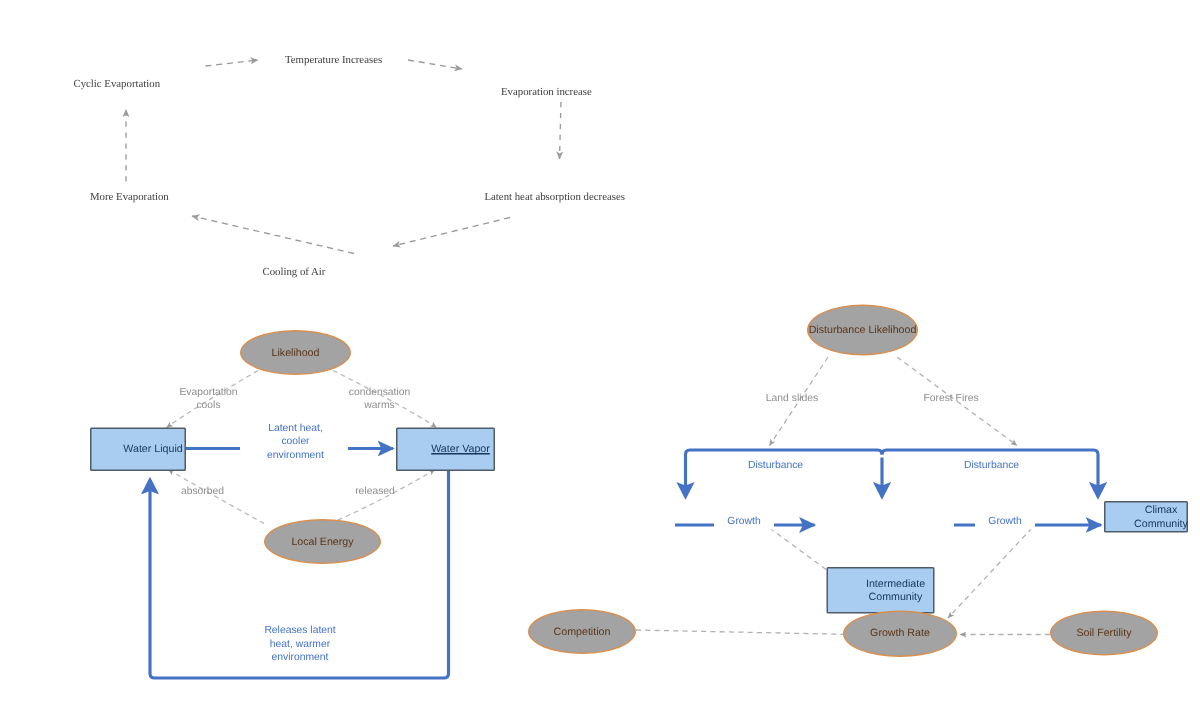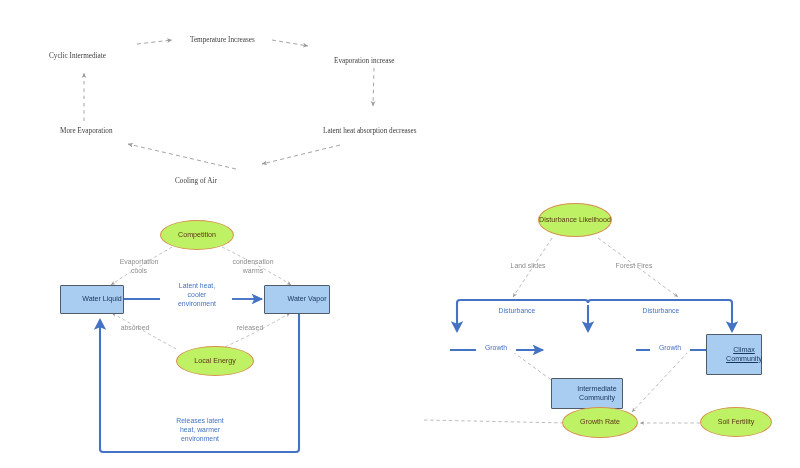--- a/index.html
+++ b/index.html
@@ -28,21 +28,21 @@
     color:#16365c;
     font-size:7.1px;
     line-height:1.25;
     display:flex;align-items:center;justify-content:center;
     text-align:center;
     box-sizing:border-box;
     padding-left:20px;
   }
   .node-ellipse{
     position:absolute;
-    background:#bef264;
+    background:#a3a3a3;
     border:1.1px solid #d98f4f;
     border-radius:50%;
     color:#5a3418;
     font-size:7.1px;
     line-height:1.25;
     display:flex;align-items:center;justify-content:center;
     text-align:center;
     box-sizing:border-box;
   }
   .edge-label{
@@ -122,26 +122,26 @@
       <path d="M636,350 L734,350" marker-end="url(#mBlue)"></path>
     </g>
   </svg>
 
 
   <div class="loop-text" style="left:190px;top:12px;margin-top:24px;">Temperature Increases</div>
   <div class="loop-text" style="left:334px;top:57px;">Evaporation increase</div>
   <div class="loop-text" style="left:323px;top:127px;">Latent heat absorption decreases</div>
   <div class="loop-text" style="left:175px;top:177px;">Cooling of Air</div>
   <div class="loop-text" style="left:60px;top:127px;">More Evaporation</div>
-  <div class="loop-text" style="left:49px;top:52px;">Cyclic Intermediate</div>
+  <div class="loop-text" style="left:49px;top:52px;">Cyclic Evaportation</div>
 
   <div class="node-box" style="left:60px;top:285px;width:64px;height:29px;">Water Liquid</div>
-  <div class="node-box" style="left:264px;top:285px;width:66px;height:29px;">Water Vapor</div>
+  <div class="node-box" style="left:264px;top:285px;width:66px;height:29px;text-decoration:underline;">Water Vapor</div>
 
-  <div class="node-ellipse" style="left:160px;top:220px;width:74px;height:30px;">Competition</div>
+  <div class="node-ellipse" style="left:160px;top:220px;width:74px;height:30px;">Likelihood</div>
   <div class="node-ellipse" style="left:176px;top:346px;width:78px;height:30px;">Local Energy</div>
 
   <div class="edge-label gray" style="left:108px;top:258px;width:62px;">Evaportation
 cools</div>
   <div class="edge-label gray" style="left:222px;top:258px;width:62px;">condensation
 warms</div>
   <div class="edge-label gray" style="left:107px;top:324px;width:56px;">absorbed</div>
   <div class="edge-label gray" style="left:222px;top:324px;width:56px;">released</div>
 
   <div class="edge-label blue" style="left:155px;top:282px;width:84px;">Latent heat,
@@ -149,23 +149,24 @@
 environment</div>
   <div class="edge-label blue" style="left:156px;top:417px;width:88px;">Releases latent
 heat, warmer
 environment</div>
 
   <div class="node-ellipse" style="left:538px;top:203px;width:74px;height:34px;">Disturbance
 Likelihood</div>
 
   <div class="node-box" style="left:551px;top:334px;width:72px;height:31px;margin-top:44px;">Intermediate
 Community</div>
-  <div class="node-box" style="left:706px;top:334px;width:56px;height:41px;text-decoration:underline;">Climax
+  <div class="node-box" style="left:736px;top:334px;width:56px;height:21px;">Climax
 Community</div>
 
+  <div class="node-ellipse" style="left:352px;top:406px;width:72px;height:30px;">Competition</div>
   <div class="node-ellipse" style="left:562px;top:407px;width:76px;height:31px;">Growth Rate</div>
   <div class="node-ellipse" style="left:700px;top:407px;width:72px;height:30px;">Soil Fertility</div>
 
   <div class="edge-label gray" style="left:496px;top:262px;width:64px;">Land slides</div>
   <div class="edge-label gray" style="left:602px;top:262px;width:64px;">Forest Fires</div>
 
   <div class="edge-label blue" style="left:481px;top:307px;width:72px;">Disturbance</div>
   <div class="edge-label blue" style="left:625px;top:307px;width:72px;">Disturbance</div>
 
   <div class="edge-label blue" style="left:476px;top:344px;width:40px;background:#fff;">Growth</div>

